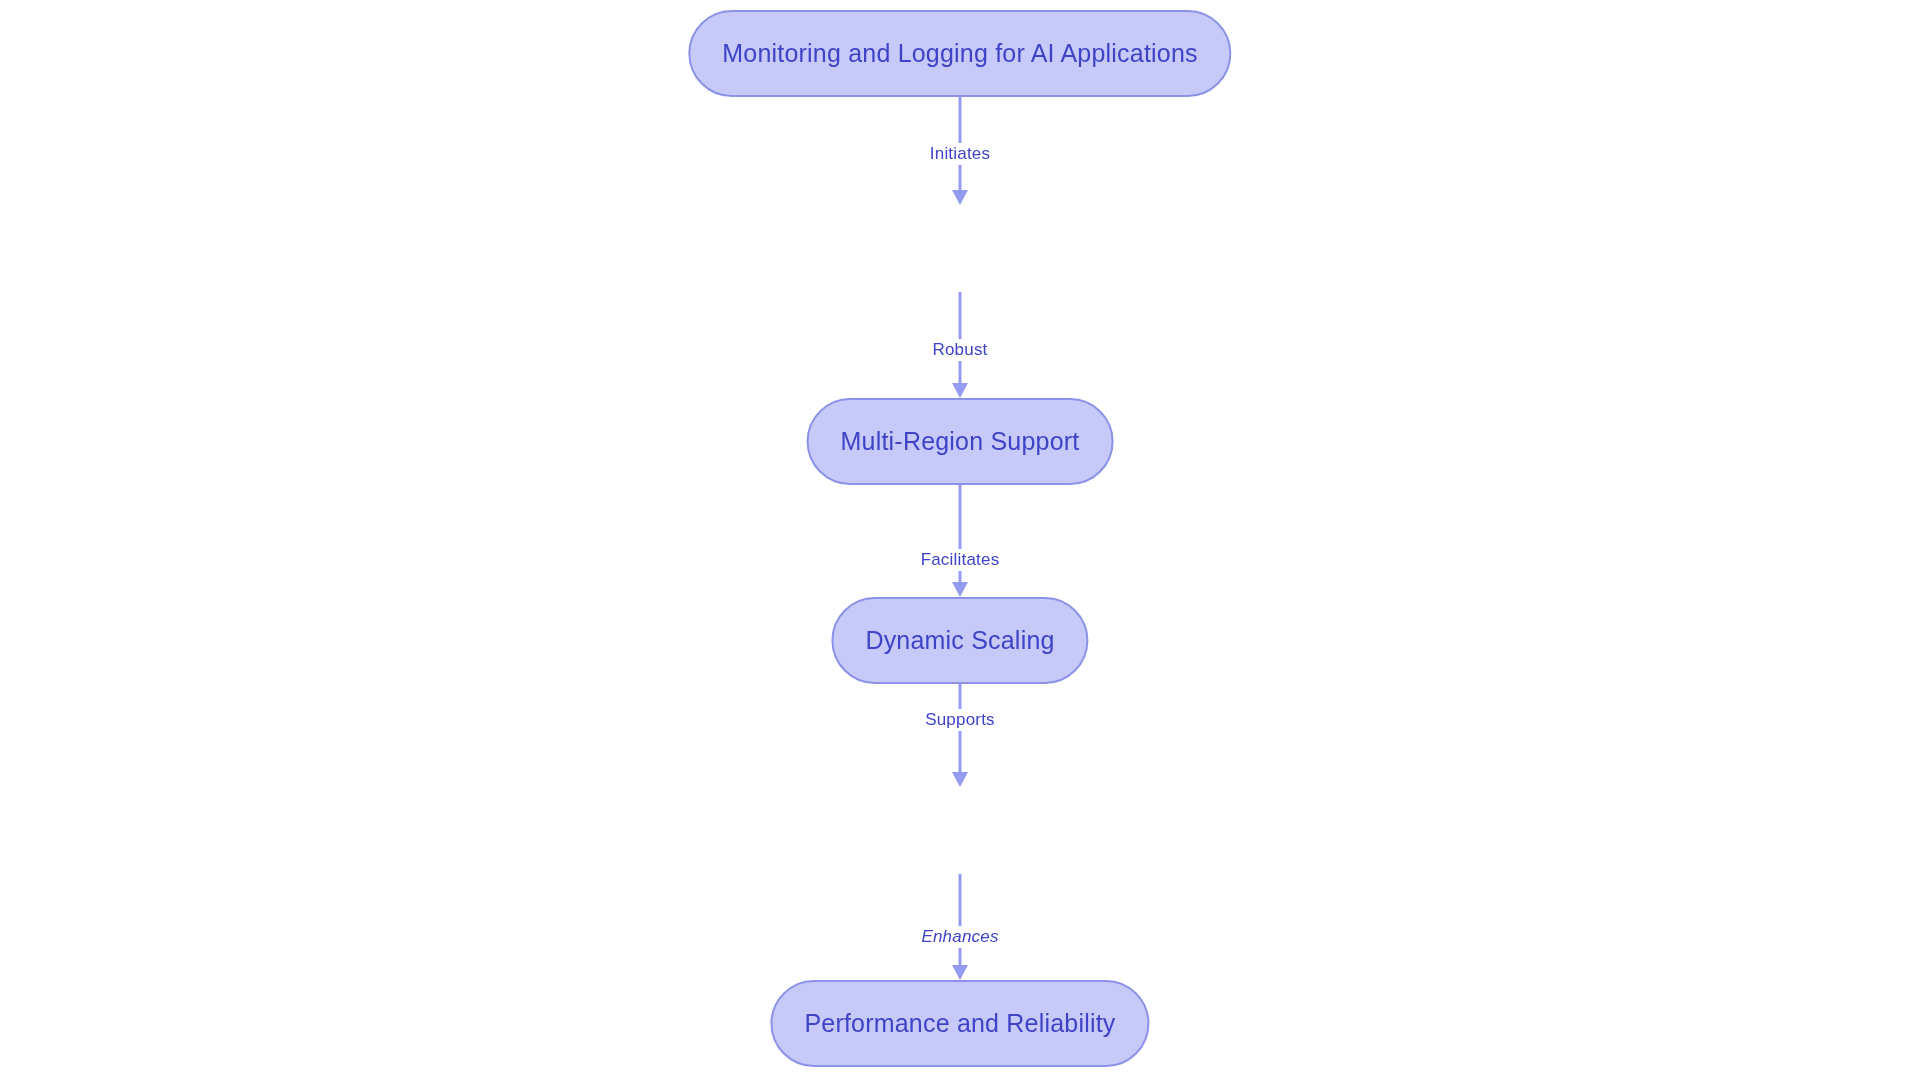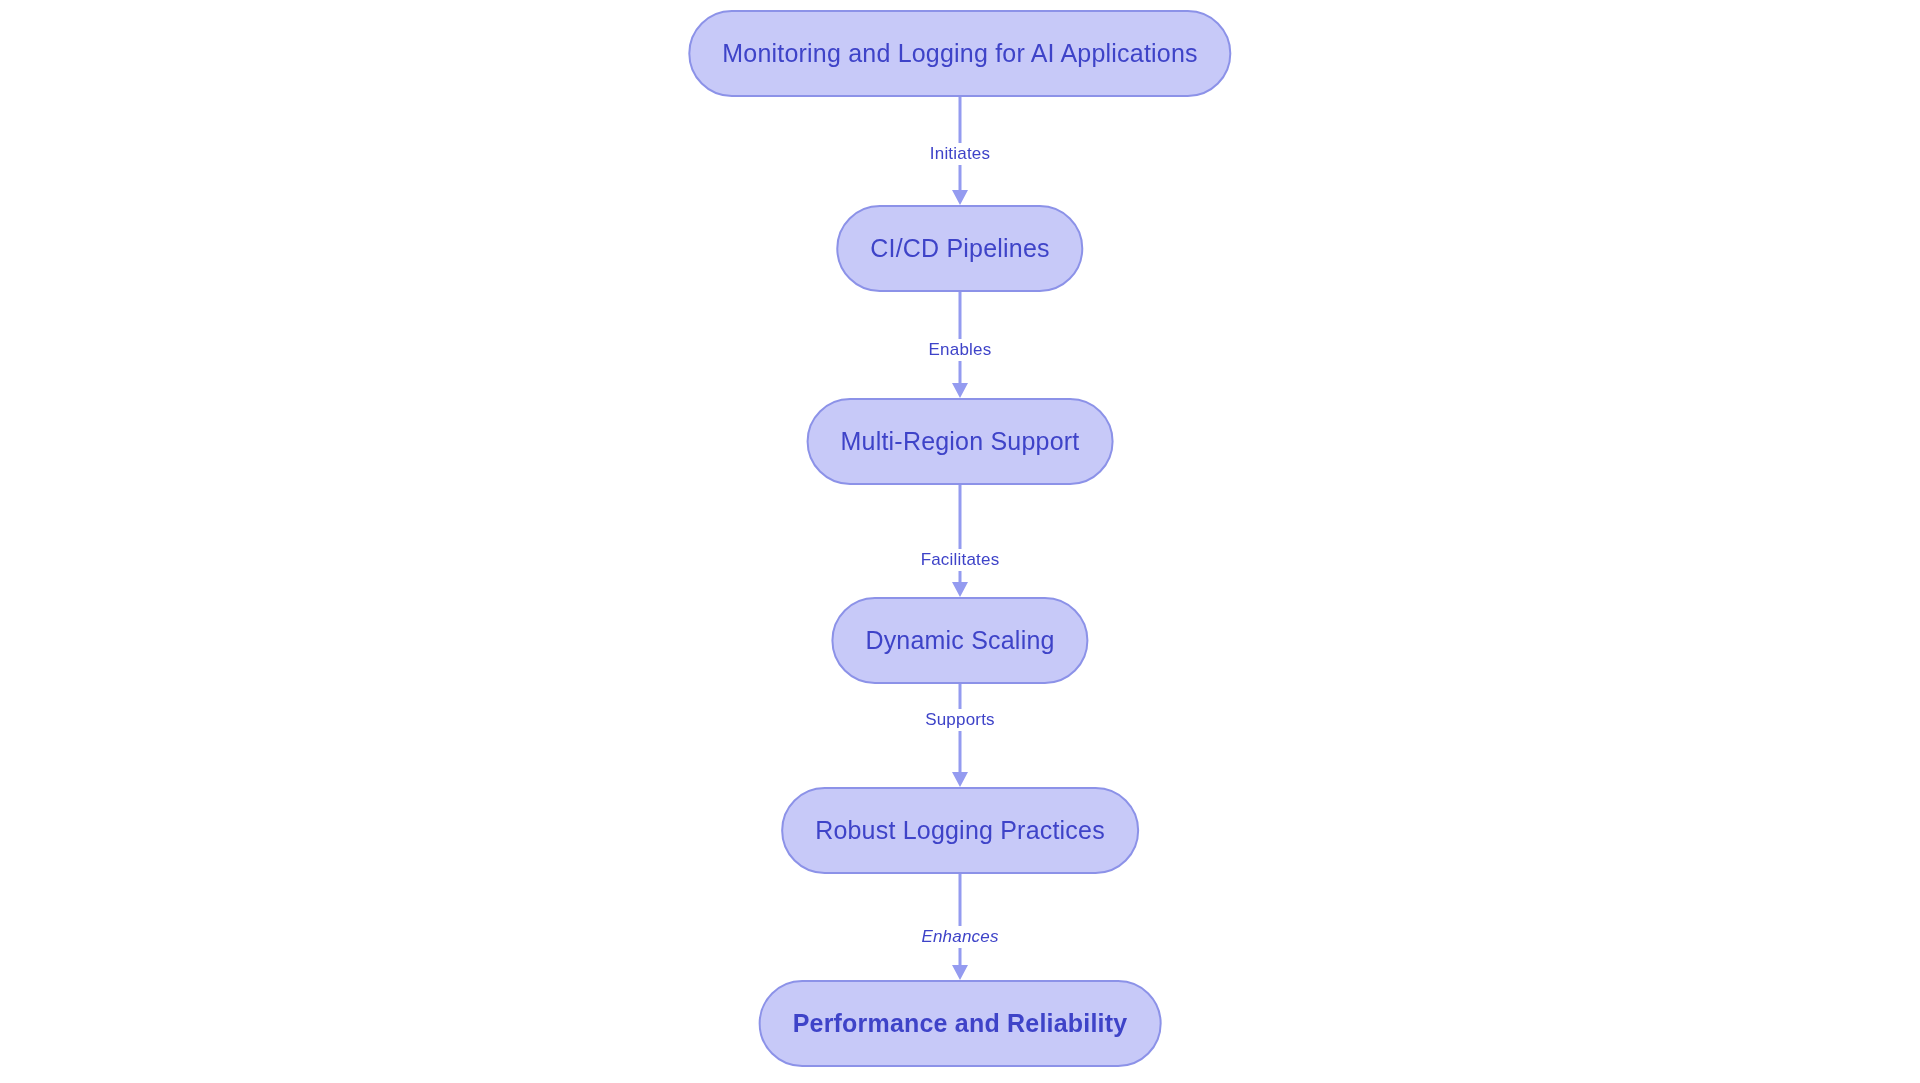--- a/index.html
+++ b/index.html
@@ -42,21 +42,21 @@
   .node-label{
     color:var(--node-text);
     font-size:25px;
     letter-spacing:0.2px;
   }
   .n1{top:10px;}
   .n2{top:205px;}
   .n3{top:398px;}
   .n4{top:597px;}
   .n5{top:787px;}
-  .n6{top:980px;font-weight:bold;}
+  .n6{top:980px;}
 
   .edge-line{
     position:absolute;
     left:50%;
     transform:translateX(-50%);
     width:3px;
     background:var(--edge-line);
   }
   .e1{top:97px;height:95px;}
   .e2{top:292px;height:93px;}
@@ -98,43 +98,37 @@
   .l5{top:937px;font-style:italic;}
 </style>
 </head>
 <body>
 
 <div class="canvas">
 
   <div class="node n1">
     <span class="node-label">Monitoring and Logging for AI Applications</span>
   </div>
-  <div class="node n2">
-    <span class="node-label">CI/CD Pipelines</span>
-  </div>
   <div class="node n3">
     <span class="node-label">Multi-Region Support</span>
   </div>
   <div class="node n4">
     <span class="node-label">Dynamic Scaling</span>
-  </div>
-  <div class="node n5">
-    <span class="node-label">Robust Logging Practices</span>
   </div>
   <div class="node n6">
     <span class="node-label">Performance and Reliability</span>
   </div>
 
   <div class="edge-line e1"></div>
   <div class="edge-arrow a1"></div>
   <span class="edge-label l1">Initiates</span>
 
   <div class="edge-line e2"></div>
   <div class="edge-arrow a2"></div>
-  <span class="edge-label l2">Enables</span>
+  <span class="edge-label l2">Robust</span>
 
   <div class="edge-line e3"></div>
   <div class="edge-arrow a3"></div>
   <span class="edge-label l3">Facilitates</span>
 
   <div class="edge-line e4"></div>
   <div class="edge-arrow a4"></div>
   <span class="edge-label l4">Supports</span>
 
   <div class="edge-line e5"></div>

